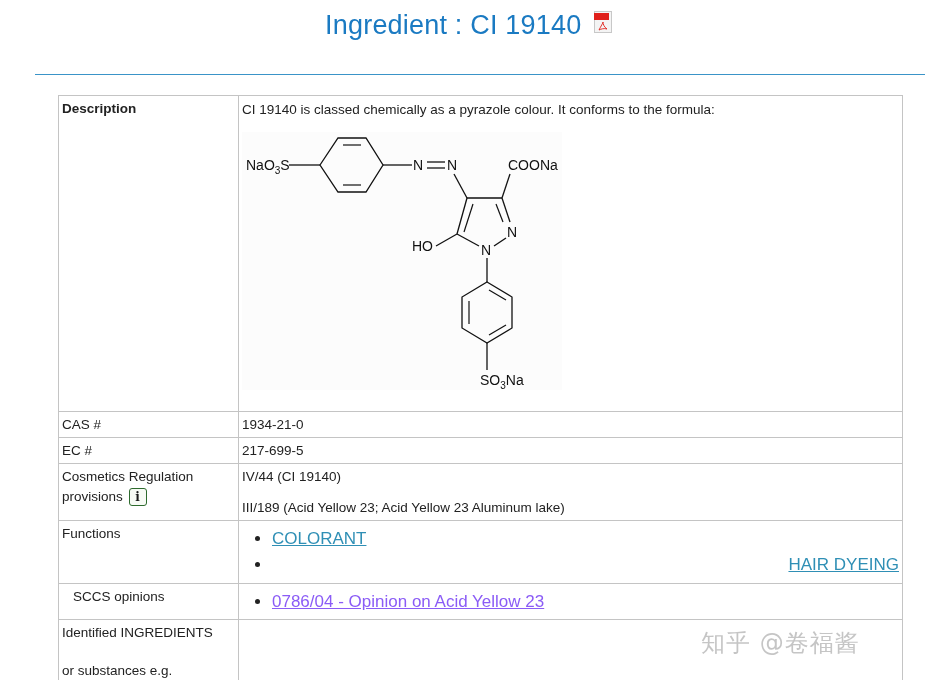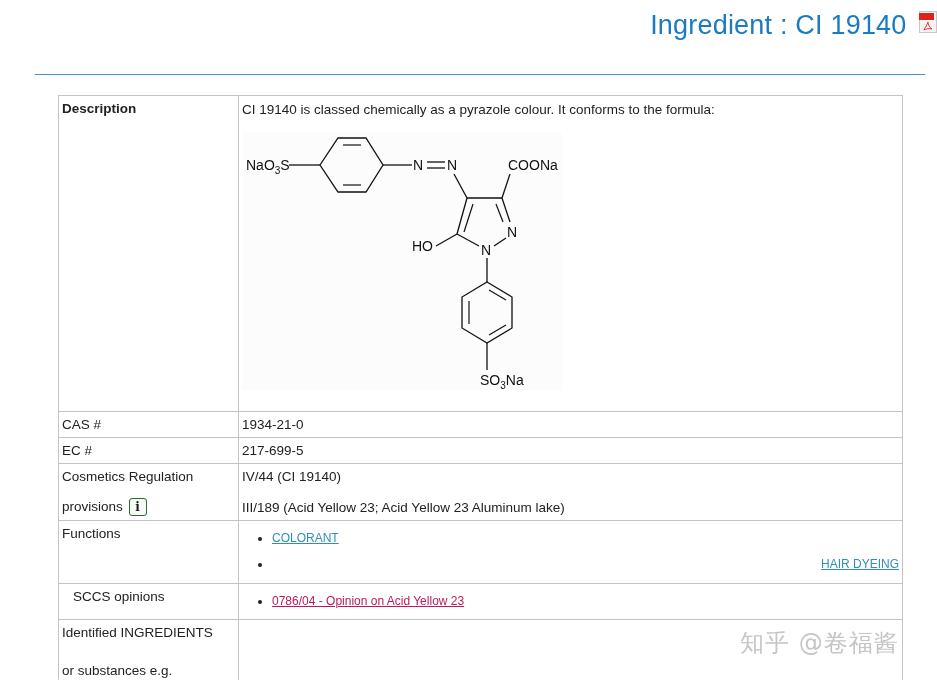--- a/index.html
+++ b/index.html
@@ -1,21 +1,21 @@
 <!DOCTYPE html>
 <html><head>
 <meta charset="utf-8">
 <style>
   html, body { margin: 0; padding: 0; background: #ffffff; }
   body {
     width: 937px; height: 680px; overflow: hidden; position: relative;
     font-family: "Liberation Sans", sans-serif; color: #222;
   }
   .title-wrap {
-    position: absolute; left: 0; top: 10px; width: 937px; text-align: right;
+    position: absolute; left: 0; top: 10px; width: 937px; text-align: center;
   }
   .page-title {
     font-family: "Liberation Sans", sans-serif;
     font-size: 27px; color: #1a7ac2; font-weight: normal; display: inline-block;
     vertical-align: middle; letter-spacing: 0.2px;
   }
   .pdf-icon {
     display: inline-block; width: 18px; height: 22px; position: relative;
     vertical-align: middle; margin-left: 8px; top: -4px;
     background: #f4f4f4; border: 1px solid #c8c8c8; box-sizing: border-box;
@@ -43,26 +43,26 @@
   td.label.bold { font-weight: bold; }
   .desc-text { margin-top: 1px; }
   .structure { margin-top: 14px; width: 320px; height: 258px; display: block; }
   .info-btn {
     display: inline-block; width: 16px; height: 16px; border: 1.5px solid #2e6b2e;
     border-radius: 3px; text-align: center; font-family: "DejaVu Serif", serif;
     font-weight: bold; font-size: 12px; line-height: 16px; color: #1a1a1a;
     vertical-align: middle; margin-left: 2px; background: #f7fbf5;
   }
   ul.links { margin: 0; padding: 0 0 0 30px; list-style: disc; }
-  ul.links li { margin: 5px 0 4px 0; font-size: 12px; }
+  ul.links li { margin: 5px 0 4px 0; font-size: 17px; }
   ul.links li + li { margin-top: 9px; text-align: right; }
   a.fn-link { color: #2f8fb5; text-decoration: underline; }
-  a.op-link { color: #be185d; text-decoration: underline; }
+  a.op-link { color: #8b5cf6; text-decoration: underline; }
   .watermark {
-    position: absolute; left: 740px; top: 627px; font-size: 24px;
+    position: absolute; left: 701px; top: 627px; font-size: 24px;
     color: rgba(150,150,150,0.55); font-family: "DejaVu Sans", sans-serif;
     letter-spacing: 1px; white-space: nowrap; pointer-events: none;
   }
 </style>
 </head>
 <body>
 
 <div class="title-wrap">
   <span class="page-title">Ingredient : CI 19140</span>
   <span class="pdf-icon">
@@ -129,21 +129,21 @@
     <td class="label">CAS #</td>
     <td>1934-21-0</td>
   </tr>
   <tr>
     <td class="label">EC #</td>
     <td>217-699-5</td>
   </tr>
   <tr>
     <td class="label">
       <div>Cosmetics Regulation</div>
-      <div style="margin-top:13px;">
+      <div style="margin-top:3px;">
         <span>provisions</span>
         <span class="info-btn">i</span>
       </div>
     </td>
     <td>
       <div>IV/44 (CI 19140)</div>
       <div style="margin-top:14px;">III/189 (Acid Yellow 23; Acid Yellow 23 Aluminum lake)</div>
     </td>
   </tr>
   <tr>

